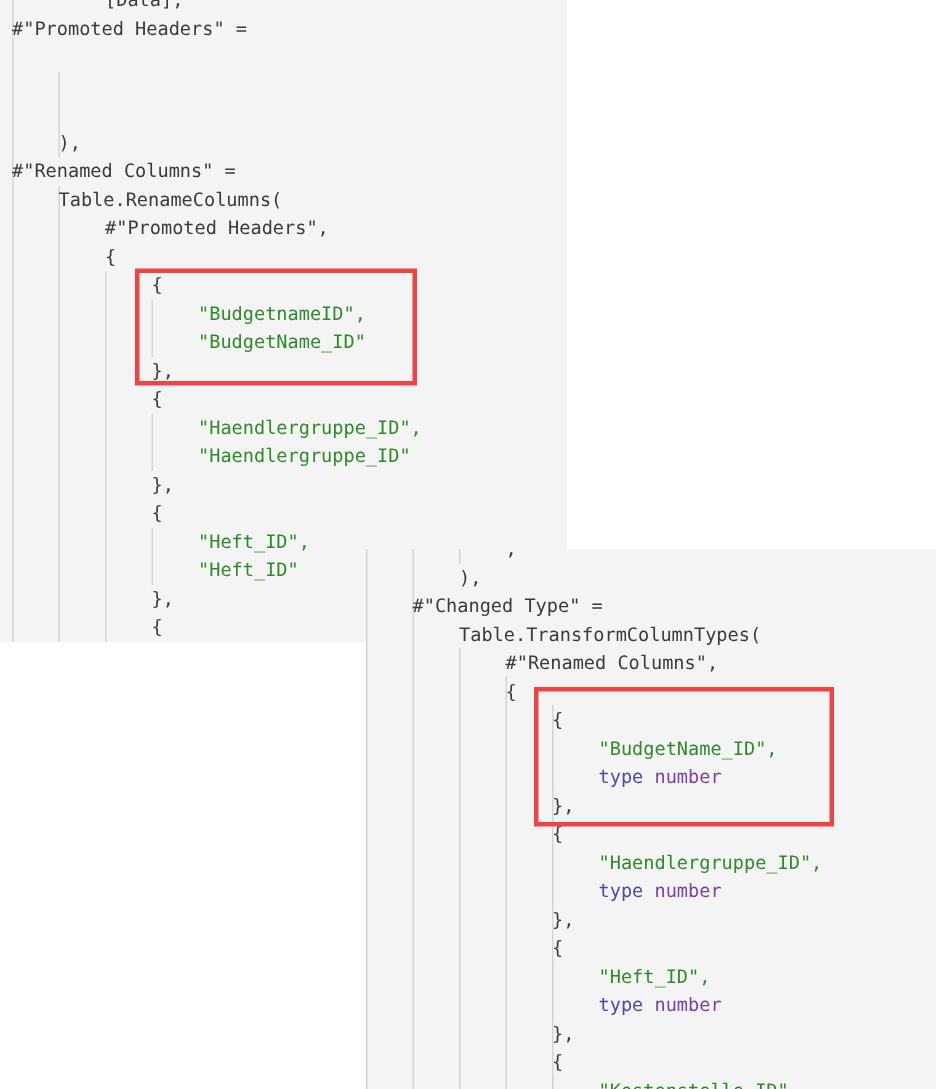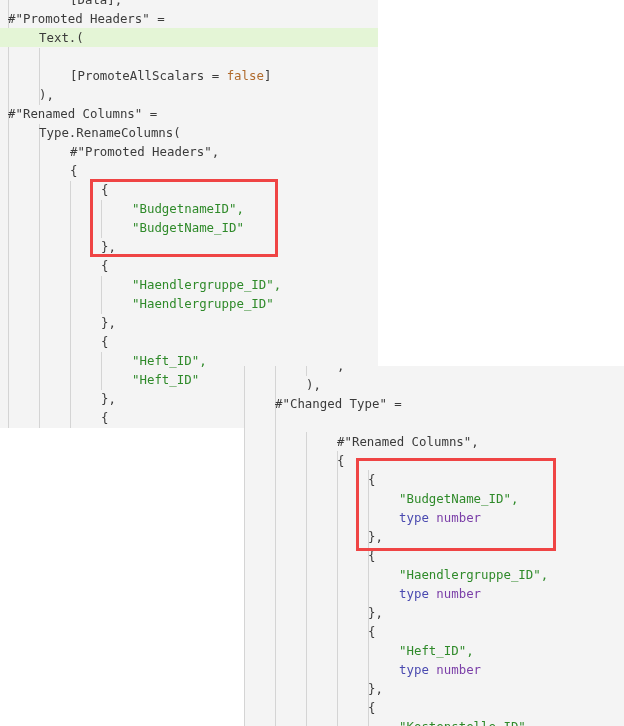--- a/index.html
+++ b/index.html
@@ -23,25 +23,23 @@
 <div class="panel" id="p1">
     <div class="guide" style="left: 8px;"></div>
     <div class="guide" style="left: 39px; top: 48px; bottom: auto; height: 57px;"></div>
     <div class="guide" style="left: 39px; top: 124px; bottom: auto; height: 310px;"></div>
     <div class="guide" style="left: 70px; top: 181px; bottom: auto; height: 260px;"></div>
     <div class="guide" style="left: 101px; top: 200px; bottom: auto; height: 38px;"></div>
     <div class="guide" style="left: 101px; top: 276px; bottom: auto; height: 38px;"></div>
     <div class="guide" style="left: 101px; top: 352px; bottom: auto; height: 38px;"></div>
     <div class="line" style="top: -10px;"><span style="position: absolute; left: 70px;">[Data],</span></div>
     <div class="line" style="top: 9px;"><span style="position: absolute; left: 8px;">#"Promoted Headers" =</span></div>
-    <div class="line hl" style="top: 28px;"><span style="position: absolute; left: 39px;">Text.(</span></div>
-    <div class="line" style="top: 66px;"><span style="position: absolute; left: 70px;"><span>[PromoteAllScalars = </span><span class="kw">false</span><span>]</span></span></div>
     <div class="line" style="top: 85px;"><span style="position: absolute; left: 39px;">),</span></div>
     <div class="line" style="top: 104px;"><span style="position: absolute; left: 8px;">#"Renamed Columns" =</span></div>
-    <div class="line" style="top: 123px;"><span style="position: absolute; left: 39px;">Type.RenameColumns(</span></div>
+    <div class="line" style="top: 123px;"><span style="position: absolute; left: 39px;">Table.RenameColumns(</span></div>
     <div class="line" style="top: 142px;"><span style="position: absolute; left: 70px;">#"Promoted Headers",</span></div>
     <div class="line" style="top: 161px;"><span style="position: absolute; left: 70px;">{</span></div>
     <div class="line" style="top: 180px;"><span style="position: absolute; left: 101px;">{</span></div>
     <div class="line" style="top: 199px;"><span class="str" style="position: absolute; left: 132px;">"BudgetnameID",</span></div>
     <div class="line" style="top: 218px;"><span class="str" style="position: absolute; left: 132px;">"BudgetName_ID"</span></div>
     <div class="line" style="top: 237px;"><span style="position: absolute; left: 101px;">},</span></div>
     <div class="line" style="top: 256px;"><span style="position: absolute; left: 101px;">{</span></div>
     <div class="line" style="top: 275px;"><span class="str" style="position: absolute; left: 132px;">"Haendlergruppe_ID",</span></div>
     <div class="line" style="top: 294px;"><span class="str" style="position: absolute; left: 132px;">"Haendlergruppe_ID"</span></div>
     <div class="line" style="top: 313px;"><span style="position: absolute; left: 101px;">},</span></div>
@@ -59,20 +57,21 @@
     <div class="guide" style="left: 62px; top: 66px; bottom: auto; height: 300px;"></div>
     <div class="guide" style="left: 93px; top: 85px; bottom: auto; height: 290px;"></div>
     <div class="guide" style="left: 124px; top: 104px; bottom: auto; height: 280px;"></div>
     <div class="guide" style="left: 124px; top: 123px; bottom: auto; height: 38px;"></div>
     <div class="guide" style="left: 124px; top: 199px; bottom: auto; height: 38px;"></div>
     <div class="guide" style="left: 124px; top: 275px; bottom: auto; height: 38px;"></div>
     <div class="guide" style="left: 124px; top: 351px; bottom: auto; height: 20px;"></div>
     <div class="line" style="top: -10px;"><span style="position: absolute; left: 93px;">,</span></div>
     <div class="line" style="top: 9px;"><span style="position: absolute; left: 62px;">),</span></div>
     <div class="line" style="top: 28px;"><span style="position: absolute; left: 31px;">#"Changed Type" =</span></div>
+    <div class="line" style="top: 47px;"><span style="position: absolute; left: 62px;">Table.TransformColumnTypes(</span></div>
     <div class="line" style="top: 66px;"><span style="position: absolute; left: 93px;">#"Renamed Columns",</span></div>
     <div class="line" style="top: 85px;"><span style="position: absolute; left: 93px;">{</span></div>
     <div class="line" style="top: 104px;"><span style="position: absolute; left: 124px;">{</span></div>
     <div class="line" style="top: 123px;"><span class="str" style="position: absolute; left: 155px;">"BudgetName_ID",</span></div>
     <div class="line" style="top: 142px;"><span style="position: absolute; left: 155px;"><span class="typ">type</span><span class=""> </span><span class="num">number</span></span></div>
     <div class="line" style="top: 161px;"><span style="position: absolute; left: 124px;">},</span></div>
     <div class="line" style="top: 180px;"><span style="position: absolute; left: 124px;">{</span></div>
     <div class="line" style="top: 199px;"><span class="str" style="position: absolute; left: 155px;">"Haendlergruppe_ID",</span></div>
     <div class="line" style="top: 218px;"><span style="position: absolute; left: 155px;"><span class="typ">type</span><span class=""> </span><span class="num">number</span></span></div>
     <div class="line" style="top: 237px;"><span style="position: absolute; left: 124px;">},</span></div>

